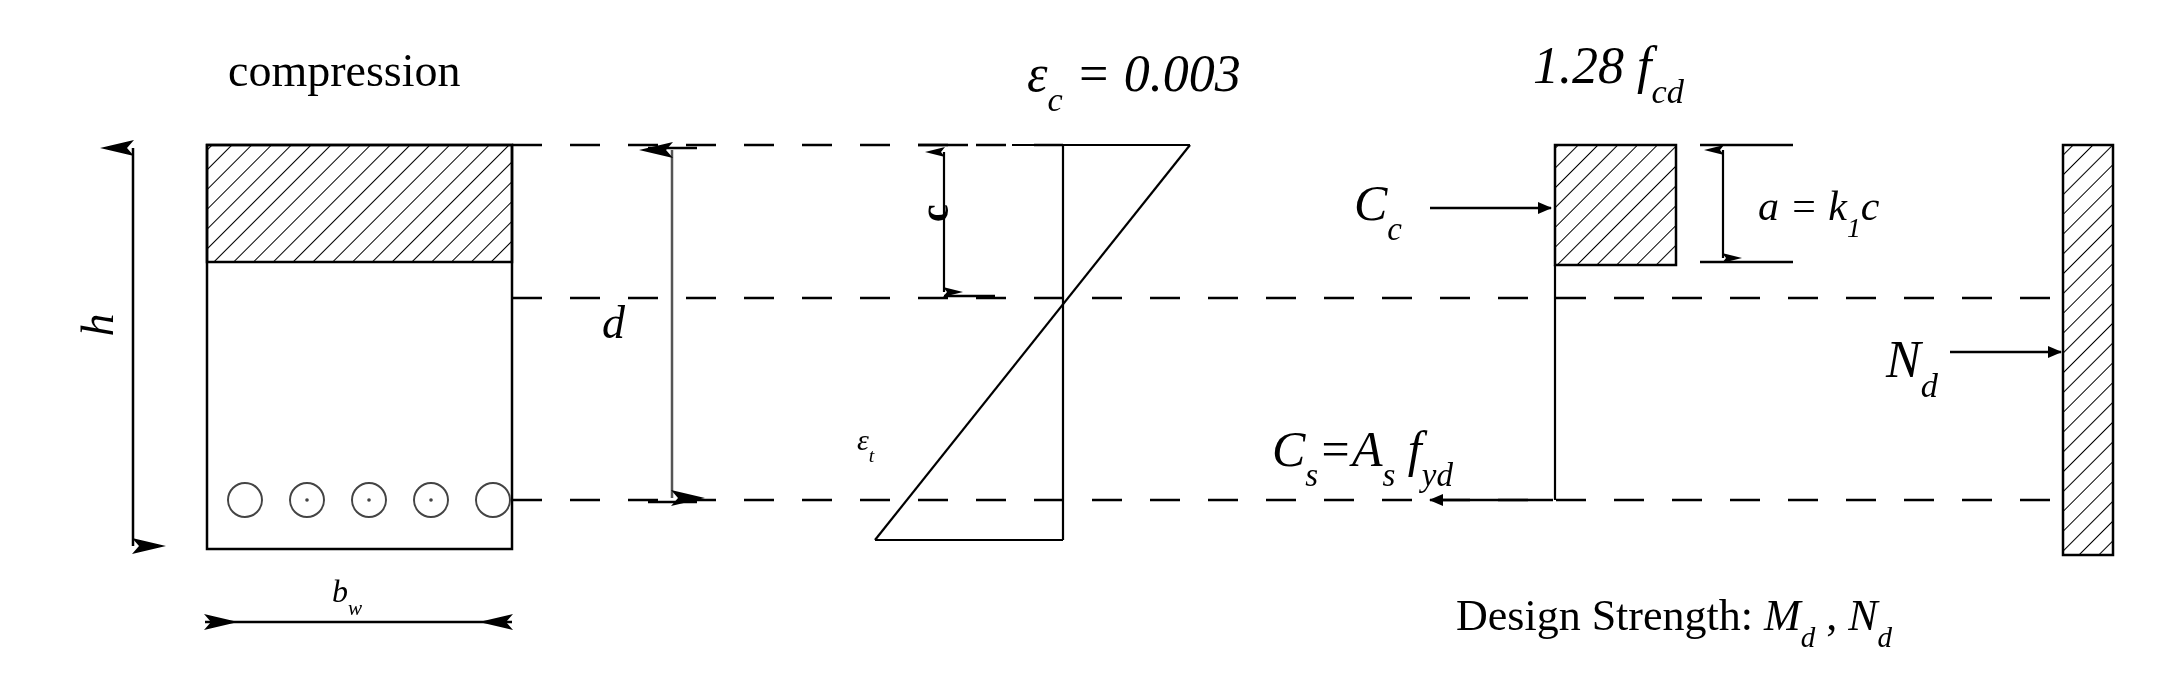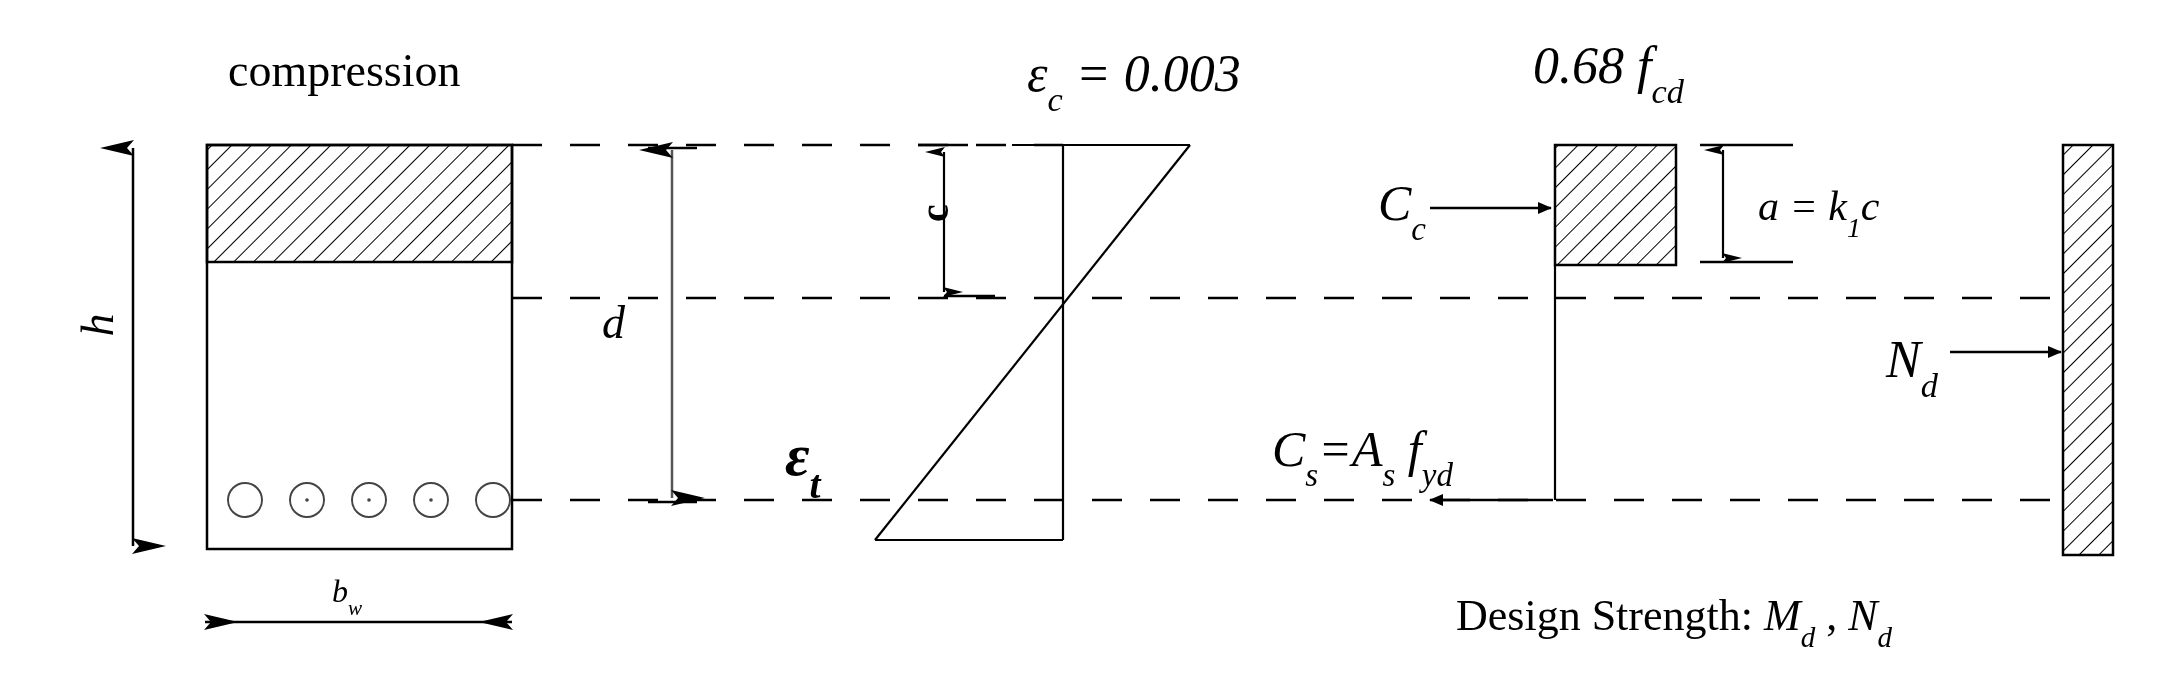--- a/index.html
+++ b/index.html
@@ -44,23 +44,23 @@
   .rot-vert {
     transform-origin: 50% 50%;
     transform: rotate(-90deg);
   }
   #lbl-compression { left: 228px; top: 48px; font-size: 46px; }
   #lbl-h { left: 86px; top: 302px; font-size: 46px; }
   #lbl-bw { left: 332px; top: 575px; font-size: 32px; }
   #lbl-d { left: 602px; top: 300px; font-size: 46px; }
   #lbl-c { left: 926px; top: 193px; font-size: 40px; font-weight: bold; font-style: normal; }
   #lbl-epsc { left: 995px; top: 48px; font-size: 52px; margin-left: 32px; }
-  #lbl-epst { left: 785px; top: 425px; font-size: 60px; font-weight: bold; }
+  #lbl-epst { left: 857px; top: 425px; font-size: 30px; }
   #lbl-085fcd { left: 1533px; top: 40px; font-size: 52px; }
-  #lbl-cc { left: 1354px; top: 178px; font-size: 50px; margin-left: 24px; }
+  #lbl-cc { left: 1354px; top: 178px; font-size: 50px; }
   #lbl-a { left: 1758px; top: 185px; font-size: 42px; text-align: center; }
   #lbl-cs { left: 1272px; top: 424px; font-size: 50px; }
   #lbl-nd { left: 1886px; top: 310px; font-size: 52px; margin-top: 24px; }
   #lbl-design { left: 1456px; top: 594px; font-size: 44px; font-style: normal; }
 </style>
 </head>
 <body>
 
 <div id="figure-root">
 
@@ -177,21 +177,21 @@
   <div class="lbl lbl-italic" id="lbl-bw"><span>b</span><span class="sub">w</span></div>
 
   <div class="lbl lbl-italic" id="lbl-d">d</div>
 
   <div class="lbl rot-vert" id="lbl-c">c</div>
 
   <div class="lbl lbl-italic" id="lbl-epsc"><span>ε</span><span class="sub">c</span><span> = 0.003</span></div>
 
   <div class="lbl lbl-italic" id="lbl-epst"><span>ε</span><span class="sub">t</span></div>
 
-  <div class="lbl lbl-italic" id="lbl-085fcd"><span>0.68 </span><span>f</span><span class="sub">cd</span></div>
+  <div class="lbl lbl-italic" id="lbl-085fcd"><span>1.28 </span><span>f</span><span class="sub">cd</span></div>
 
   <div class="lbl lbl-italic" id="lbl-cc"><span>C</span><span class="sub">c</span></div>
 
   <div class="lbl lbl-italic" id="lbl-a"><span>a = k</span><span class="sub">1</span><span>c</span></div>
 
   <div class="lbl lbl-italic" id="lbl-cs"><span>C</span><span class="sub">s</span><span>=A</span><span class="sub">s</span><span> f</span><span class="sub">yd</span></div>
 
   <div class="lbl lbl-italic" id="lbl-nd"><span>N</span><span class="sub">d</span></div>
 
   <div class="lbl" id="lbl-design"><span>Design Strength: </span><span class="lbl-italic">M</span><span class="sub">d</span><span> , </span><span class="lbl-italic">N</span><span class="sub">d</span></div>

